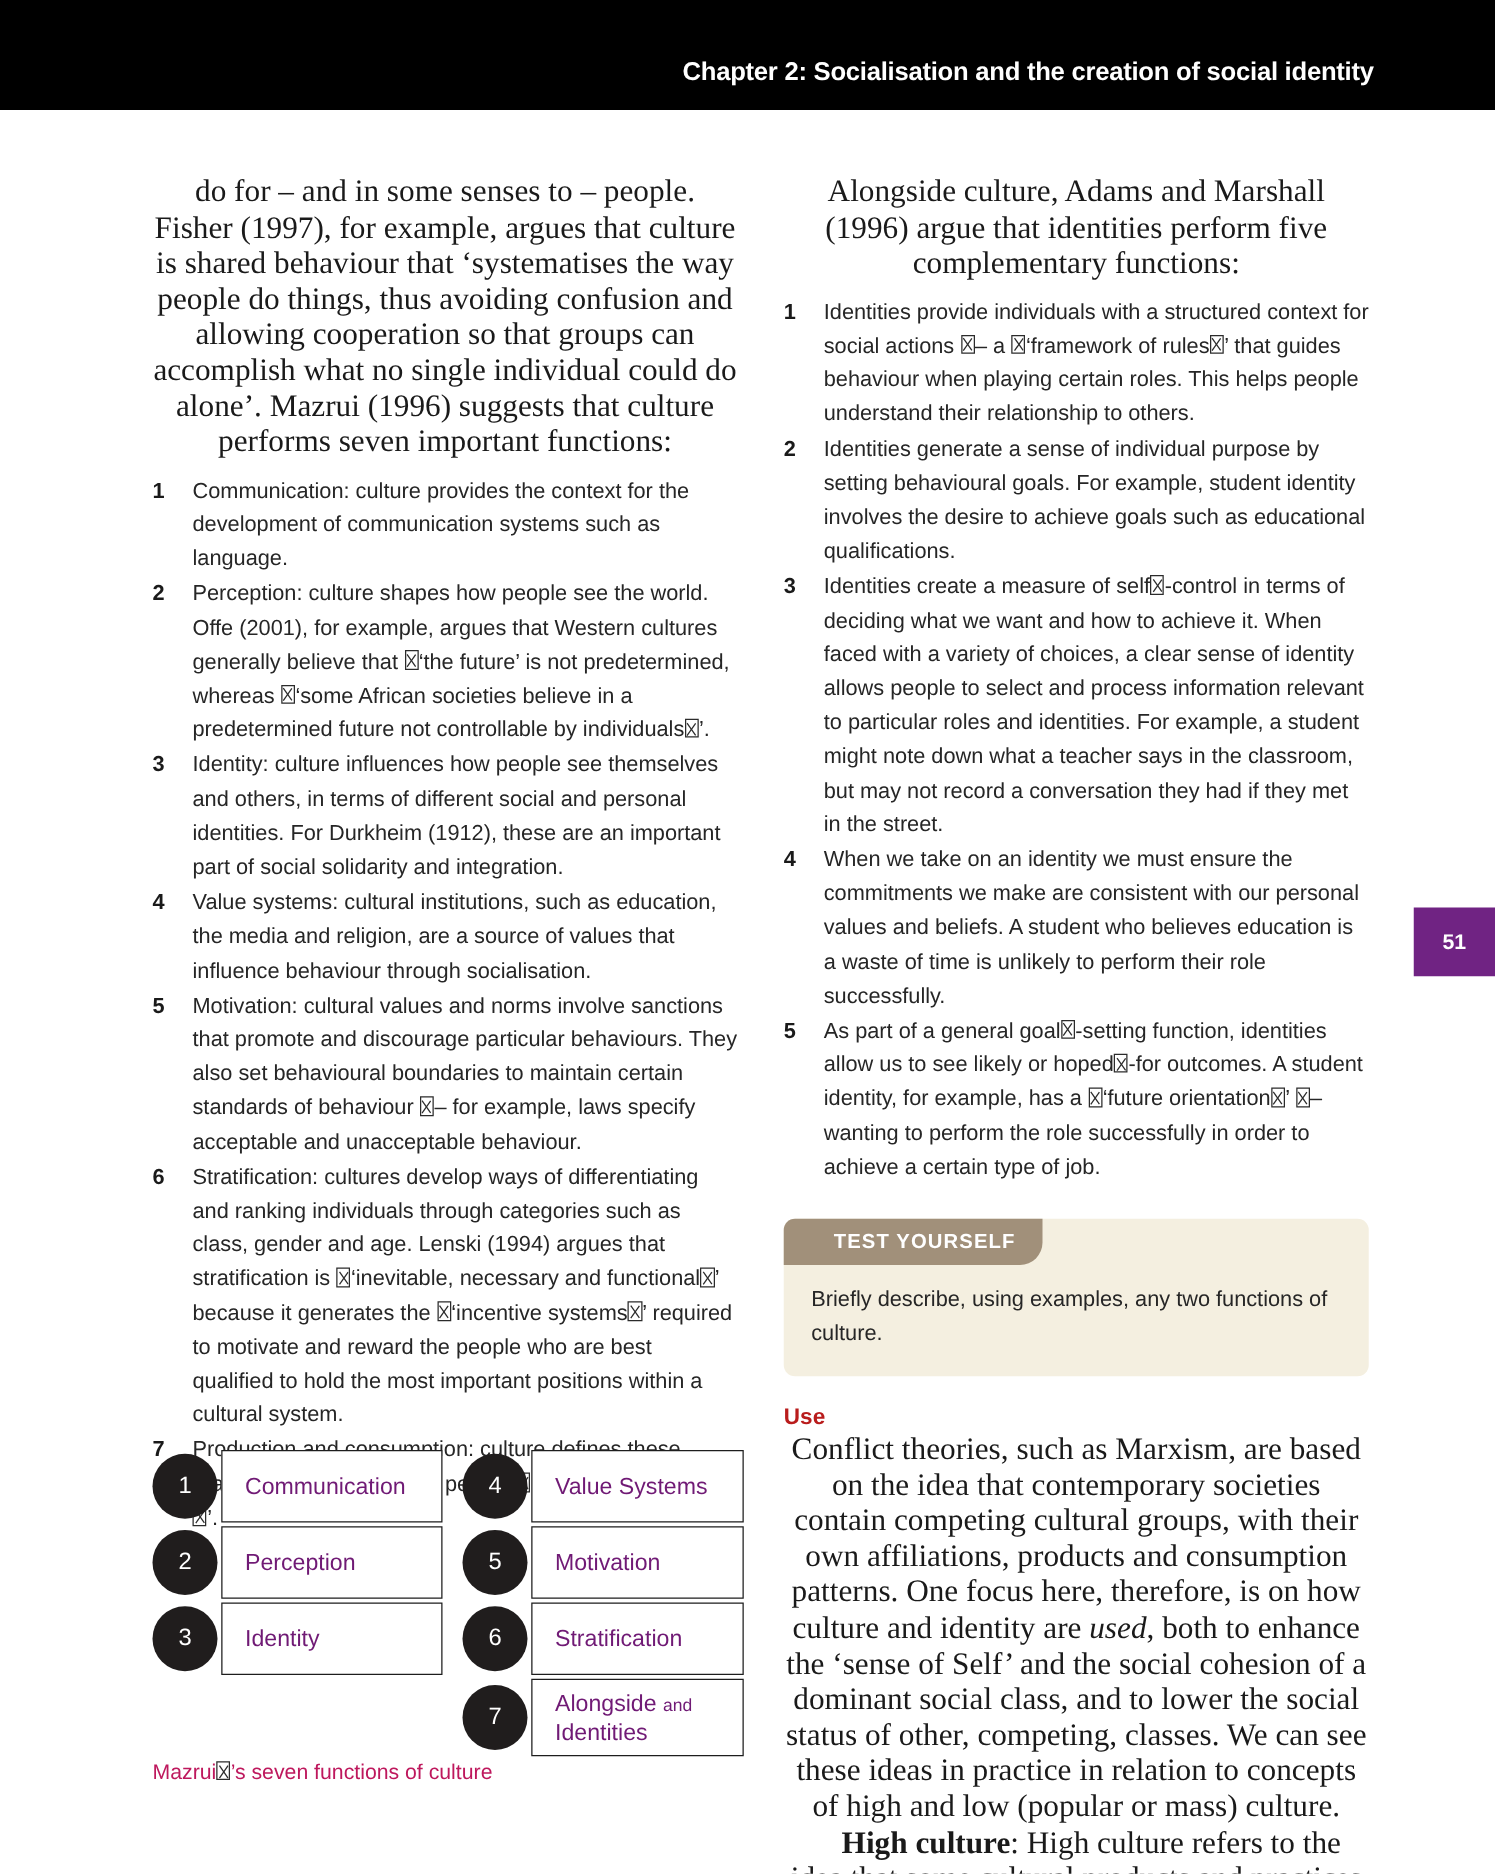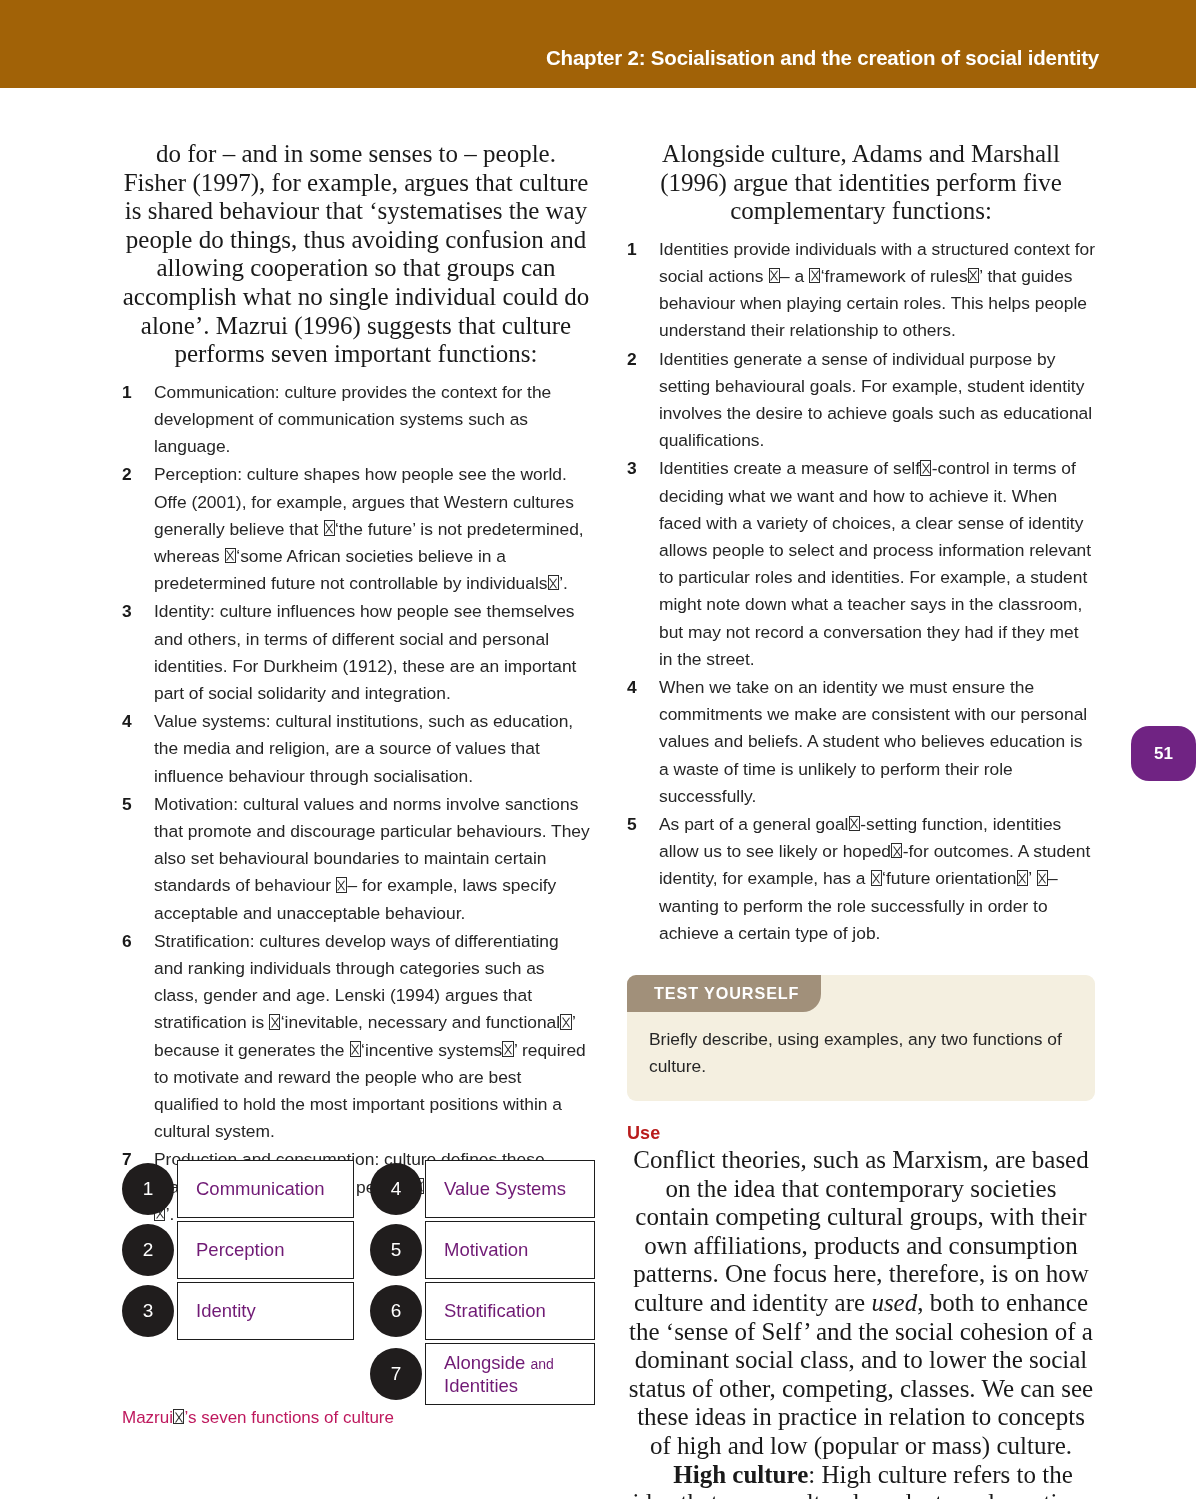--- a/index.html
+++ b/index.html
@@ -14,21 +14,21 @@
     position: relative;
     overflow: hidden;
   }
 
   
   .header-bar {
     position: absolute;
     top: 0; left: 0;
     width: 1196px;
     height: 88px;
-    background: #a16207;
+    background: #000000;
     box-sizing: border-box;
   }
   .header-title {
     position: absolute;
     right: 97px;
     top: 46px;
     color: #ffffff;
     font-family: "Liberation Sans", sans-serif;
     font-weight: bold;
     font-size: 20.5px;
@@ -45,21 +45,20 @@
     height: 55px;
     background: #702383;
     color: #ffffff;
     font-family: "Liberation Sans", sans-serif;
     font-weight: bold;
     font-size: 17px;
     display: flex;
     align-items: center;
     justify-content: center;
     box-sizing: border-box;
-    border-radius: 18px;
   }
 
   
   .col {
     position: absolute;
     top: 140px;
     width: 468px;
   }
   .col-left  { left: 122px; }
   .col-right { left: 627px; }
@@ -120,21 +119,21 @@
     box-sizing: border-box;
   }
   .test-yourself .ty-tab {
     display: inline-block;
     background: #a1907a;
     color: #ffffff;
     font-family: "Liberation Sans", sans-serif;
     font-weight: bold;
     font-size: 16.2px;
     letter-spacing: 0.9px;
-    padding: 9px 22px 9px 27px;
+    padding: 9px 22px 9px 40px;
     border-top-left-radius: 9px;
     border-bottom-right-radius: 18px;
   }
   .test-yourself .ty-body {
     font-family: "Liberation Sans", sans-serif;
     font-size: 17.4px;
     line-height: 26.5px;
     color: #262626;
     padding: 14px 26px 0 22px;
   }

